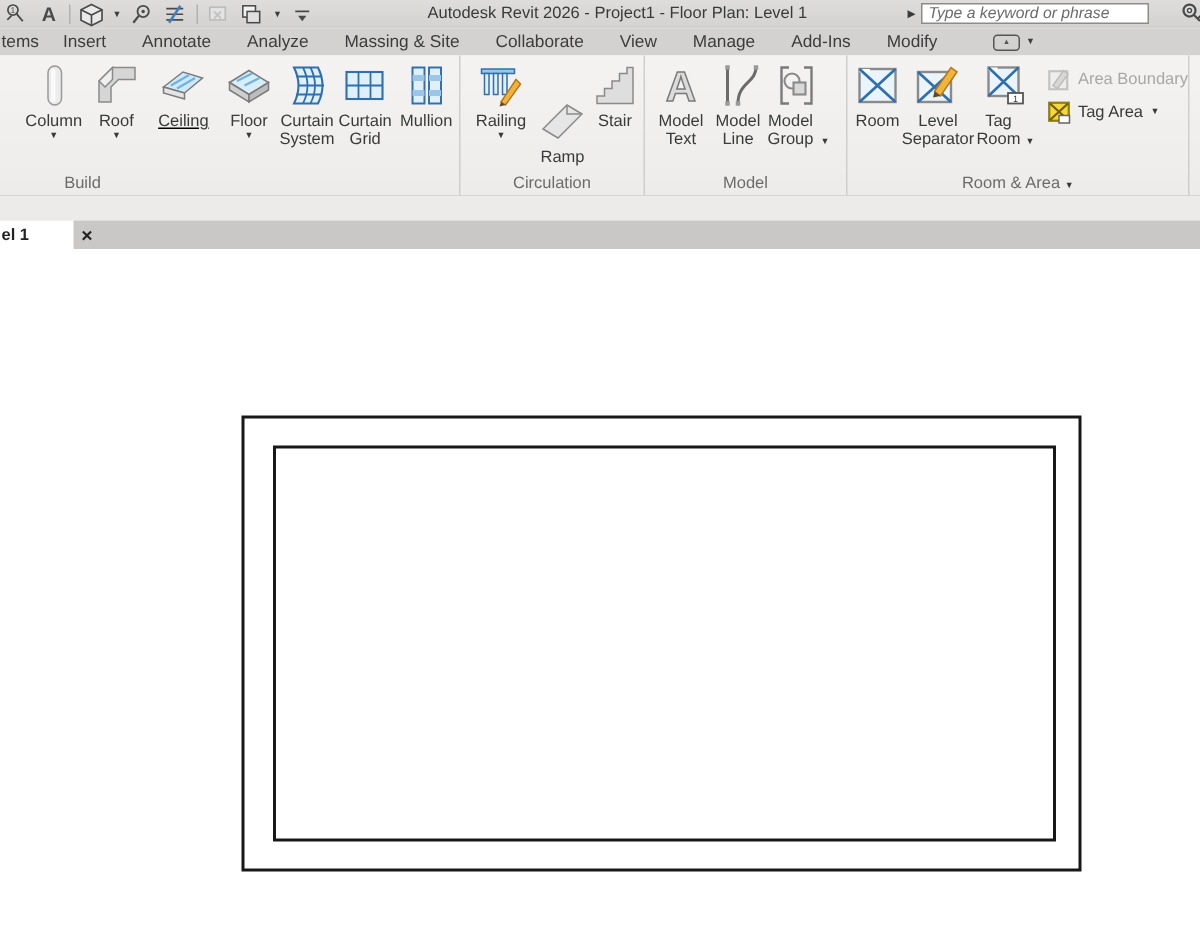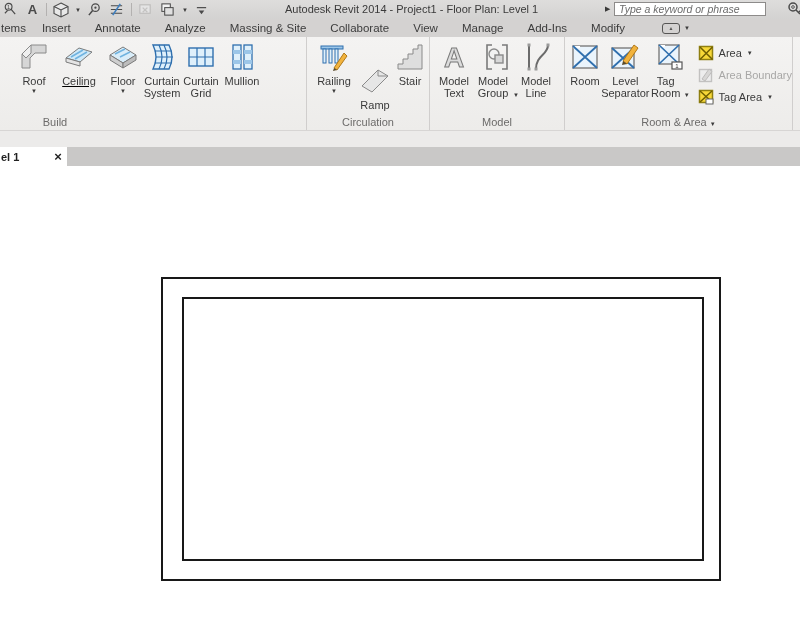--- a/index.html
+++ b/index.html
@@ -48,21 +48,21 @@
   .plabel { position:absolute; bottom:2px; left:0; width:100%; text-align:center;
             font-size:11px; color:#6c6b6a; }
   #panel-build .plabel { width:110px; }
   #smallcol { display:flex; flex-direction:column; margin-left:8px; padding-top:5px; }
   .smallbtn { display:flex; align-items:center; gap:5px; height:22px; font-size:11px; color:#3a3a3a; white-space:nowrap; }
   .smallbtn.disabled { color:#a8a7a6; }
 
   
   #substrip { position:absolute; left:0; top:131px; width:800px; height:16px; background:#ecebea; }
   #viewtabs { position:absolute; left:0; top:147px; width:800px; height:19px; background:#c9c8c7; }
-  #viewtab-active { position:absolute; left:0; top:0; width:67px; height:19px; background:#fff;
+  #viewtab-active { position:absolute; left:0; top:0; width:49px; height:19px; background:#fff;
                     display:flex; align-items:center; font-size:11px; font-weight:bold; color:#222; }
   #viewtab-active .vlbl { margin-left:1px; }
   #viewtab-close { position:absolute; left:50px; top:0; width:16px; height:19px; display:flex;
                    align-items:center; justify-content:center; font-size:13px; font-weight:bold; color:#222; cursor:default; }
 
   
   #canvas { position:absolute; left:0; top:166px; width:800px; height:462px; background:#fff; }
   .wallrect { position:absolute; border:2px solid #181818; background:transparent; }
 </style>
 </head>
@@ -120,21 +120,21 @@
           </svg>
       </span>
       <span class="tiny-caret">▼</span>
       <span class="qicon">
         <svg width="13" height="13" viewBox="0 0 14 14">
             <path d="M2 5 H12" stroke="#4a4a4a" stroke-width="1.3"></path>
             <polygon points="4,8 10,8 7,12" fill="#4a4a4a"></polygon>
           </svg>
       </span>
     </div>
-    <span id="win-title">Autodesk Revit 2014 - Project1 - Floor Plan: Level 1</span>
+    <span id="win-title">Autodesk Revit 2026 - Project1 - Floor Plan: Level 1</span>
     <span id="search-arrow">▶</span>
     <input id="search-input" type="text" placeholder="Type a keyword or phrase" style="">
     <span id="signin-key">
       <svg width="16" height="16" viewBox="0 0 16 16">
           <circle cx="6" cy="6" r="4" fill="none" stroke="#4a4a4a" stroke-width="1.5"></circle>
           <circle cx="6" cy="6" r="1.3" fill="#fff" stroke="#4a4a4a" stroke-width="1"></circle>
           <path d="M9 9 L13 13 M11.5 11.5 L13.3 9.7" stroke="#4a4a4a" stroke-width="1.5" fill="none"></path>
         </svg>
     </span>
   </div>
@@ -153,20 +153,30 @@
     <span id="ribbon-toggle">
       <span class="box">▲</span>
       <span class="tiny-caret">▼</span>
     </span>
   </div>
 
   <div id="ribbon">
 
     <div class="panel" id="panel-build">
       <div class="btnrow" style="padding-left:14px;">
+        <div class="bigbtn" style="width:44px;">
+          <span class="ic">
+            <svg width="32" height="32" viewBox="0 0 32 32">
+                <rect x="12" y="3" width="9" height="26" rx="4.5" fill="#ececec" stroke="#9a9a9a"></rect>
+                <rect x="14" y="5" width="3" height="22" rx="1.5" fill="#fafafa" stroke="none"></rect>
+              </svg>
+          </span>
+          <span class="lbl">Column</span>
+          <span class="caret">▼</span>
+        </div>
         <div class="bigbtn" style="width:40px;">
           <span class="ic">
             <svg width="32" height="32" viewBox="0 0 32 32">
                 <path d="M4 27 V13 L13 4 H28 V12 H17 L12 17 V27 Z" fill="#d6d6d6" stroke="#8a8a8a"></path>
                 <path d="M4 13 L13 4 L13 12 L8 17 Z" fill="#efefef" stroke="#8a8a8a"></path>
               </svg>
           </span>
           <span class="lbl">Roof</span>
           <span class="caret">▼</span>
         </div>
@@ -268,46 +278,46 @@
     <div class="panel" id="panel-model">
       <div class="btnrow" style="padding-left:3px;">
         <div class="bigbtn" style="width:42px;">
           <span class="ic">
             <svg width="32" height="32" viewBox="0 0 32 32">
                 <text x="16" y="26" font-size="28" font-weight="bold" text-anchor="middle" fill="#dcdcdc" stroke="#7a7a7a" stroke-width="1">A</text>
               </svg>
           </span>
           <span class="lbl">Model Text</span>
         </div>
-        <div class="bigbtn" style="width:44px;">
-          <span class="ic">
-            <svg width="32" height="32" viewBox="0 0 32 32">
-                <path d="M11 4 H6 V28 H11 M21 4 H26 V28 H21" fill="none" stroke="#7a7a7a" stroke-width="1.6"></path>
-                <circle cx="13" cy="13" r="5" fill="#f2f2f2" stroke="#8a8a8a" stroke-width="1.4"></circle>
-                <rect x="14" y="14" width="8" height="8" fill="#d8d8d8" stroke="#8a8a8a" stroke-width="1.4"></rect>
-              </svg>
-          </span>
-          <span class="lblrow">
-            <span class="lbl">Model Group</span>
-            <span class="caret">▼</span>
-          </span>
-        </div>
         <div class="bigbtn" style="width:34px;">
           <span class="ic">
             <svg width="32" height="32" viewBox="0 0 32 32">
                 <path d="M9 4 V28" stroke="#6b6b6b" stroke-width="2"></path>
                 <path d="M16 28 C16 14 28 14 28 4" stroke="#6b6b6b" stroke-width="2" fill="none"></path>
                 <rect x="7.5" y="2.5" width="3" height="3" fill="#9a9a9a"></rect>
                 <rect x="7.5" y="26.5" width="3" height="3" fill="#9a9a9a"></rect>
                 <rect x="26.5" y="2.5" width="3" height="3" fill="#9a9a9a"></rect>
                 <rect x="14.5" y="26.5" width="3" height="3" fill="#9a9a9a"></rect>
               </svg>
           </span>
           <span class="lbl">Model Line</span>
         </div>
+        <div class="bigbtn" style="width:44px;">
+          <span class="ic">
+            <svg width="32" height="32" viewBox="0 0 32 32">
+                <path d="M11 4 H6 V28 H11 M21 4 H26 V28 H21" fill="none" stroke="#7a7a7a" stroke-width="1.6"></path>
+                <circle cx="13" cy="13" r="5" fill="#f2f2f2" stroke="#8a8a8a" stroke-width="1.4"></circle>
+                <rect x="14" y="14" width="8" height="8" fill="#d8d8d8" stroke="#8a8a8a" stroke-width="1.4"></rect>
+              </svg>
+          </span>
+          <span class="lblrow">
+            <span class="lbl">Model Group</span>
+            <span class="caret">▼</span>
+          </span>
+        </div>
       </div>
       <div class="plabel">Model</div>
     </div>
 
     <div class="panel" id="panel-room">
       <div class="btnrow" style="padding-left:4px;">
         <div class="bigbtn" style="width:36px;">
           <span class="ic">
             <svg width="32" height="32" viewBox="0 0 32 32">
                 <rect x="4" y="5" width="24" height="22" fill="#eaf4fc" stroke="#8a8a8a" stroke-width="1.6"></rect>
@@ -337,28 +347,20 @@
                 <rect x="18" y="21" width="10" height="7" fill="#fff" stroke="#555" stroke-width="1.2"></rect>
                 <text x="23" y="27" font-size="6" text-anchor="middle" fill="#333">1</text>
               </svg>
           </span>
           <span class="lblrow">
             <span class="lbl">Tag Room</span>
             <span class="caret">▼</span>
           </span>
         </div>
         <div id="smallcol">
-          <div class="smallbtn">
-            <svg width="16" height="16" viewBox="0 0 16 16">
-                <rect x="1.5" y="1.5" width="13" height="13" fill="#f7d838" stroke="#8f7f10" stroke-width="1.5"></rect>
-                <path d="M2 2 L14.5 14.5 M14.5 2 L2 14.5" stroke="#6f5f00" stroke-width="1.5"></path>
-              </svg>
-            <span>Area</span>
-            <span class="caret">▼</span>
-          </div>
           <div class="smallbtn disabled">
             <svg width="16" height="16" viewBox="0 0 16 16">
                 <rect x="1.5" y="2.5" width="12" height="12" fill="#ededed" stroke="#c2c1c0" stroke-width="1.4"></rect>
                 <polygon points="4,12 11,2 14,4.5 7,14" fill="#d8d7d6" stroke="#bdbcbb"></polygon>
               </svg>
             <span>Area Boundary</span>
           </div>
           <div class="smallbtn">
             <svg width="16" height="16" viewBox="0 0 16 16">
                 <rect x="1.5" y="1.5" width="13" height="12" fill="#f7d838" stroke="#8f7f10" stroke-width="1.5"></rect>

